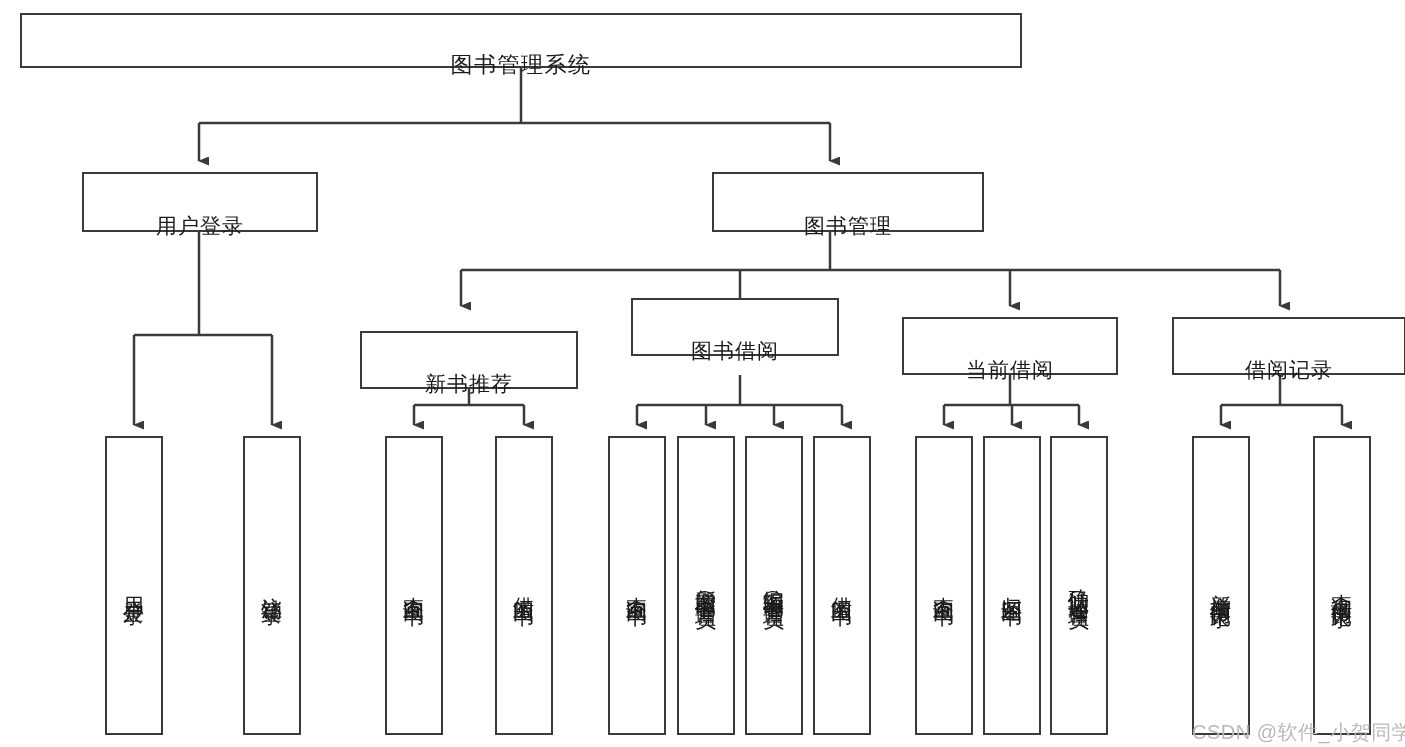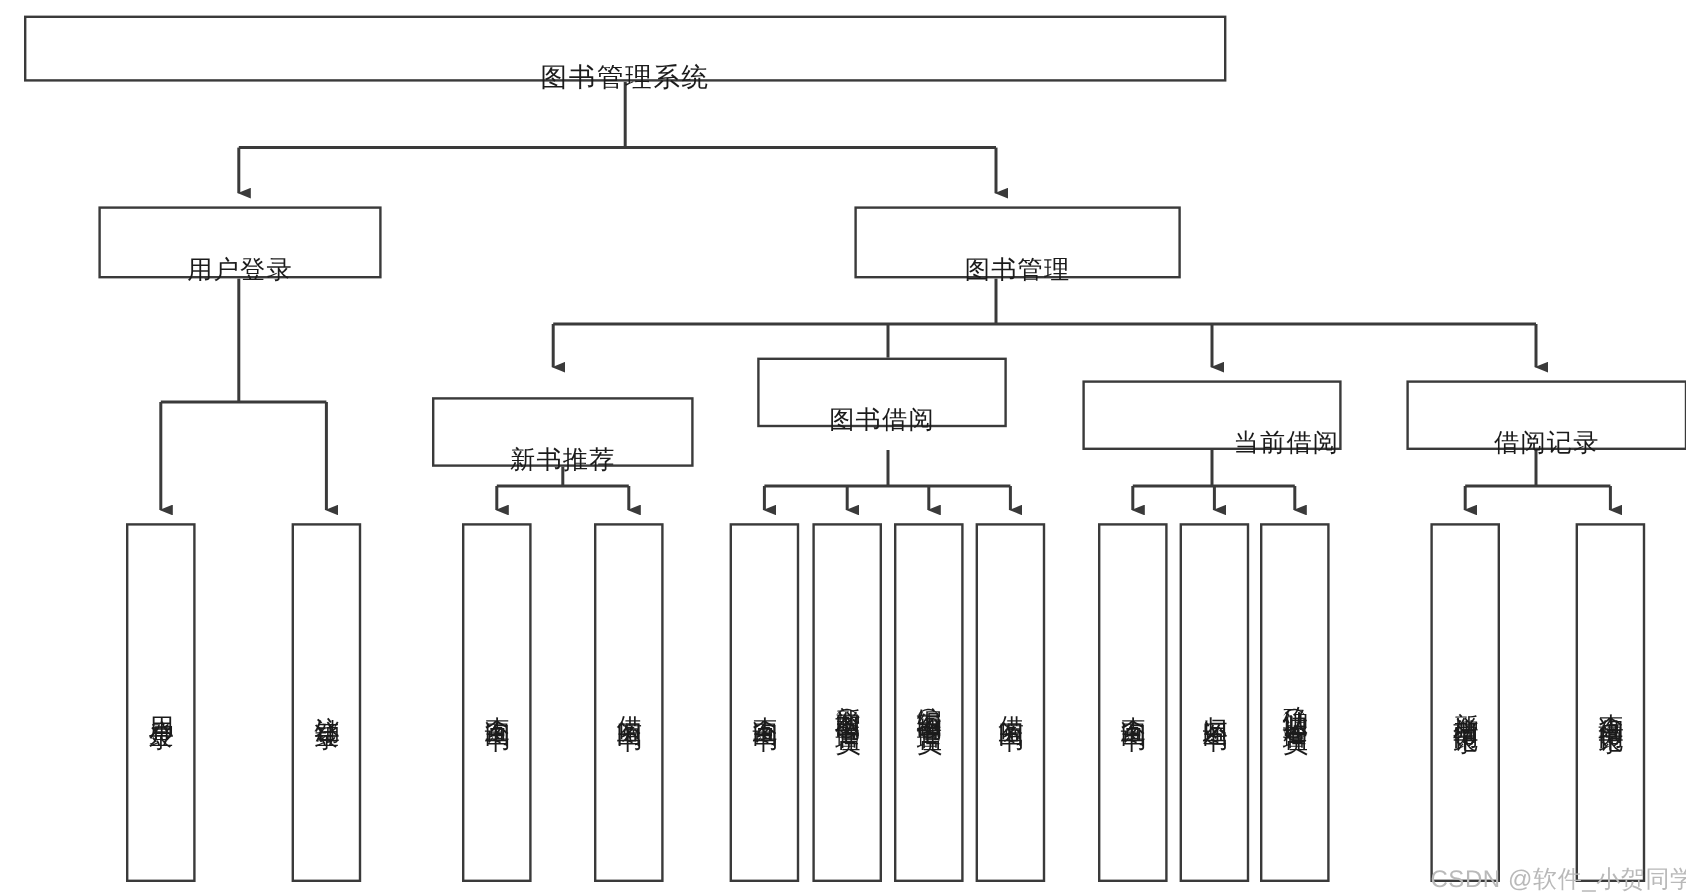--- a/index.html
+++ b/index.html
@@ -144,21 +144,21 @@
   </div>
 
   <div class="node h" style="left:360px; top:331px; width:218px; height:58px;">
     <span class="lbl">新书推荐</span>
   </div>
 
   <div class="node h" style="left:631px; top:298px; width:208px; height:58px;">
     <span class="lbl">图书借阅</span>
   </div>
 
-  <div class="node h" style="left:902px; top:317px; width:216px; height:58px;justify-content:flex-end;">
+  <div class="node h" style="left:902px; top:317px; width:216px; height:58px;">
     <span class="lbl">当前借阅</span>
   </div>
 
   <div class="node h" style="left:1172px; top:317px; width:234px; height:58px;">
     <span class="lbl">借阅记录</span>
   </div>
 
   <div class="node v" style="left:105px; top:436px; width:58px; height:299px;">
     <span class="lbl">用户登录</span>
   </div>

